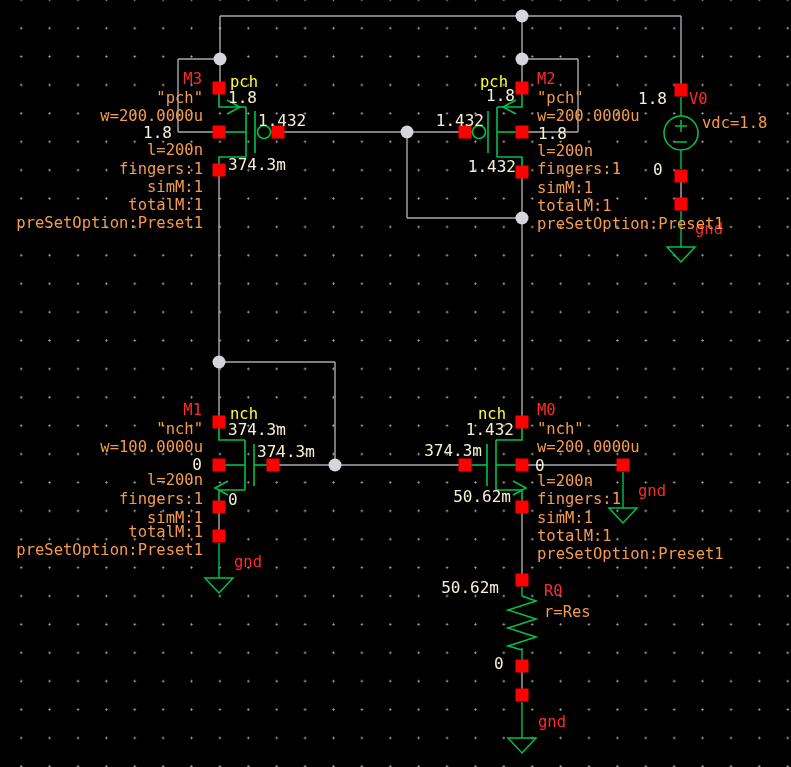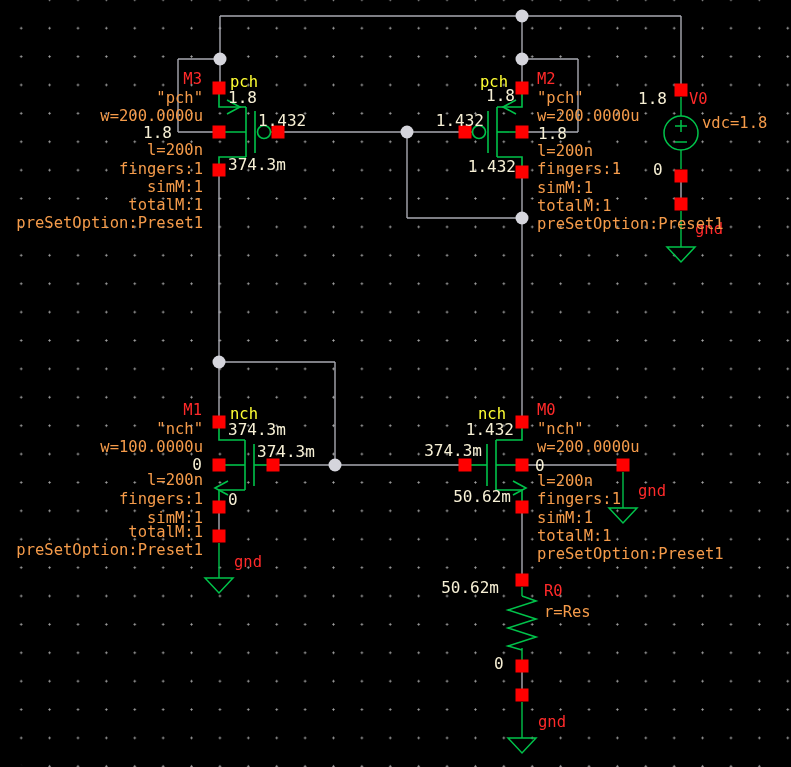--- a/index.html
+++ b/index.html
@@ -5,21 +5,20 @@
   html,body{margin:0;padding:0;background:#000;}
   #canvas{
     position:relative;
     width:791px;height:767px;
     background-color:#000;
     background-image:radial-gradient(rgba(235,235,235,0.7) 0.8px, transparent 1.4px);
     background-size:28.4px 28.4px;
     background-position:7px 14px;
     overflow:hidden;
     font-family:"DejaVu Sans Mono", monospace;
-    border-radius:32px;
   }
   svg{position:absolute;left:0;top:0;}
   text{font-family:"DejaVu Sans Mono", monospace;}
   .c-red{fill:#ff2a2a;font-size:15.5px;}
   .c-org{fill:#f59b4a;font-size:15.5px;}
   .c-yel{fill:#ffff33;font-size:15.5px;}
   .c-net{fill:#f7f0d5;font-size:16px;}
 </style>
 </head>
 <body>

